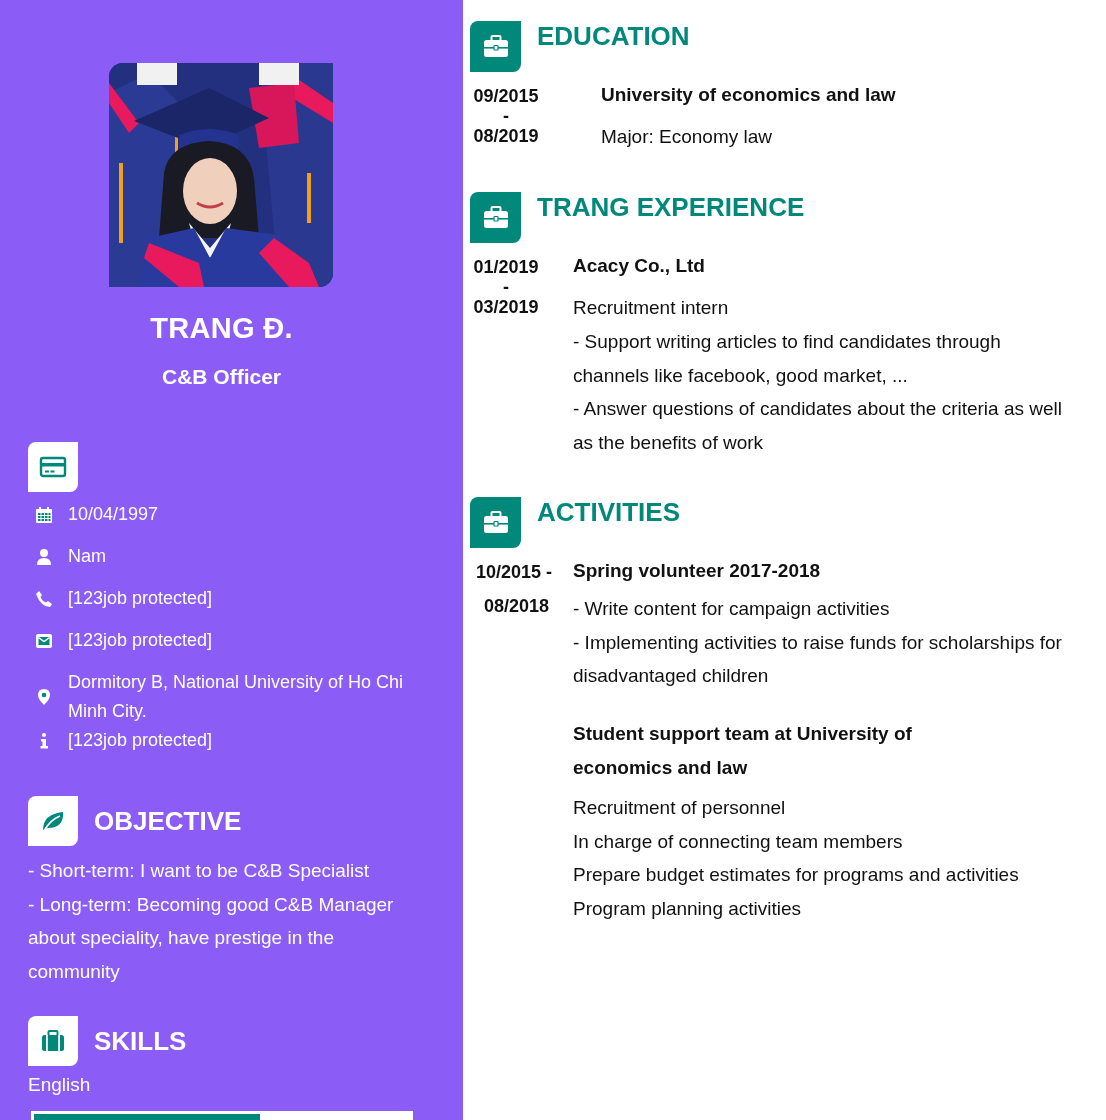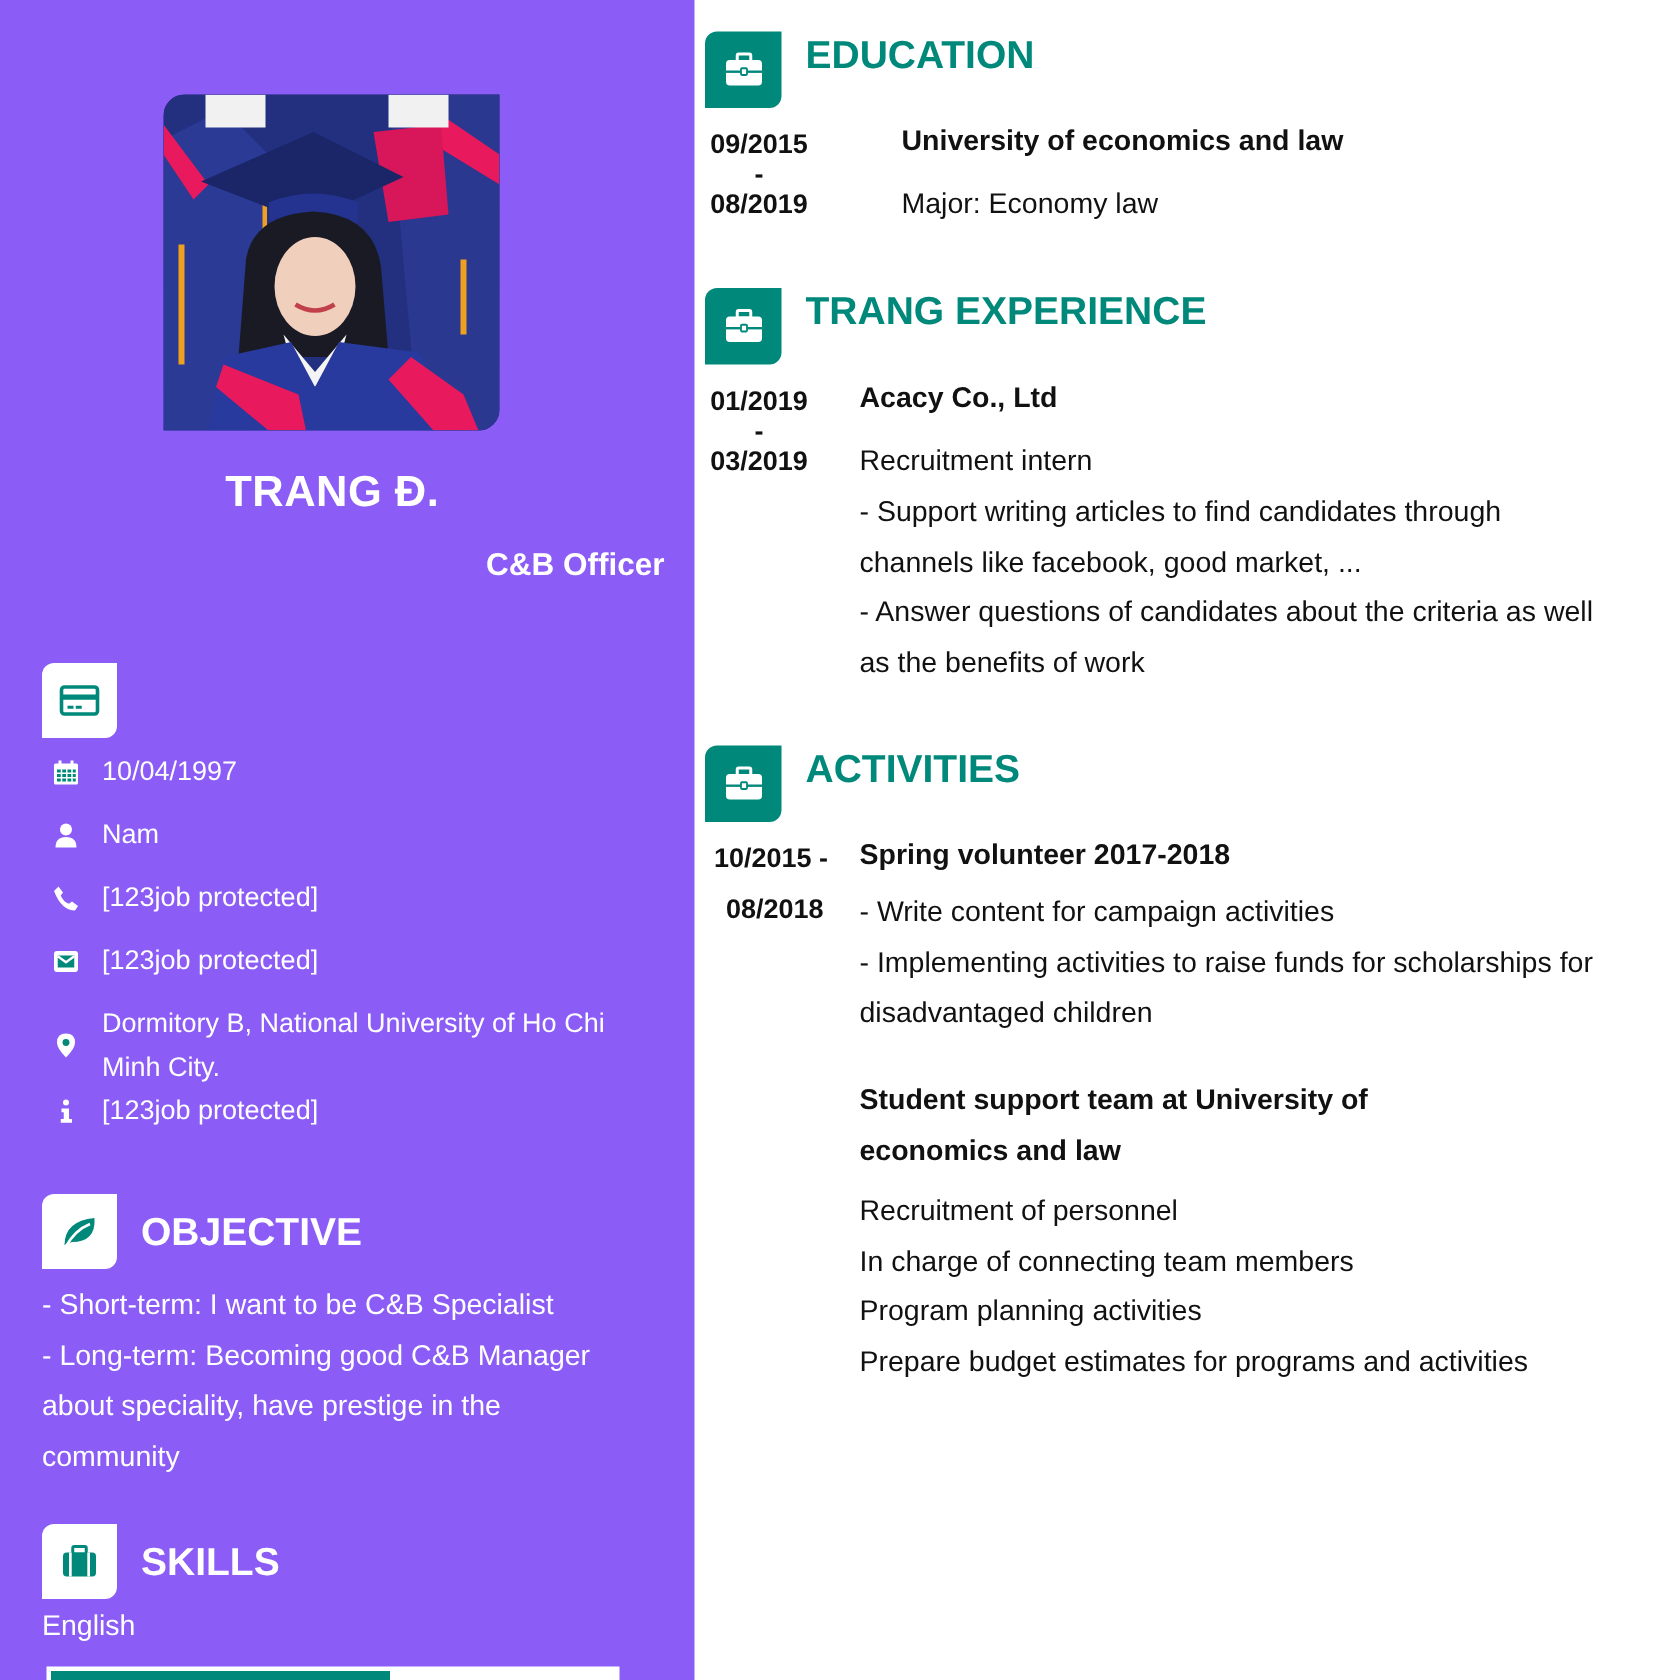--- a/index.html
+++ b/index.html
@@ -15,21 +15,21 @@
     position: absolute; left: 109px; top: 63px; width: 224px; height: 224px;
     border-radius: 14px 0 14px 0; overflow: hidden;
     background: linear-gradient(180deg, #1e2a78 0%, #23307f 40%, #2a3a9a 100%);
   }
   .photo svg { width: 100%; height: 100%; display: block; }
   .name {
     position: absolute; left: 0; width: 443px; top: 312px; text-align: center;
     font-size: 29px; font-weight: bold; letter-spacing: 0.3px;
   }
   .title {
-    position: absolute; left: 0; width: 443px; top: 365px; text-align: right;
+    position: absolute; left: 0; width: 443px; top: 365px; text-align: center;
     font-size: 21px; font-weight: bold;
   }
 
   .side-section-head { position: absolute; left: 28px; height: 50px; display: flex; align-items: center; }
   .side-icon-box {
     width: 50px; height: 50px; background: #ffffff;
     border-radius: 8px 0 8px 0; display: flex; align-items: center; justify-content: center;
   }
   .side-icon-box svg { width: 30px; height: 30px; }
   .side-section-title {
@@ -291,16 +291,16 @@
     <div class="org">Spring volunteer 2017-2018</div>
     <div class="desc" style="margin-top:8px;">- Write content for campaign activities</div>
     <div class="desc">- Implementing activities to raise funds for scholarships for disadvantaged children</div>
   </div>
   <div class="entry" style="top:717px; width:370px;">
     <div class="org" style="line-height:33.6px;">Student support team at University of economics and law</div>
   </div>
   <div class="entry" style="top:791px; width:500px;">
     <div class="plain">Recruitment of personnel</div>
     <div class="plain">In charge of connecting team members</div>
+    <div class="plain">Prepare budget estimates for programs and activities</div>
     <div class="plain">Program planning activities</div>
-    <div class="plain">Prepare budget estimates for programs and activities</div>
   </div>
 </main>
 
 </body></html>

